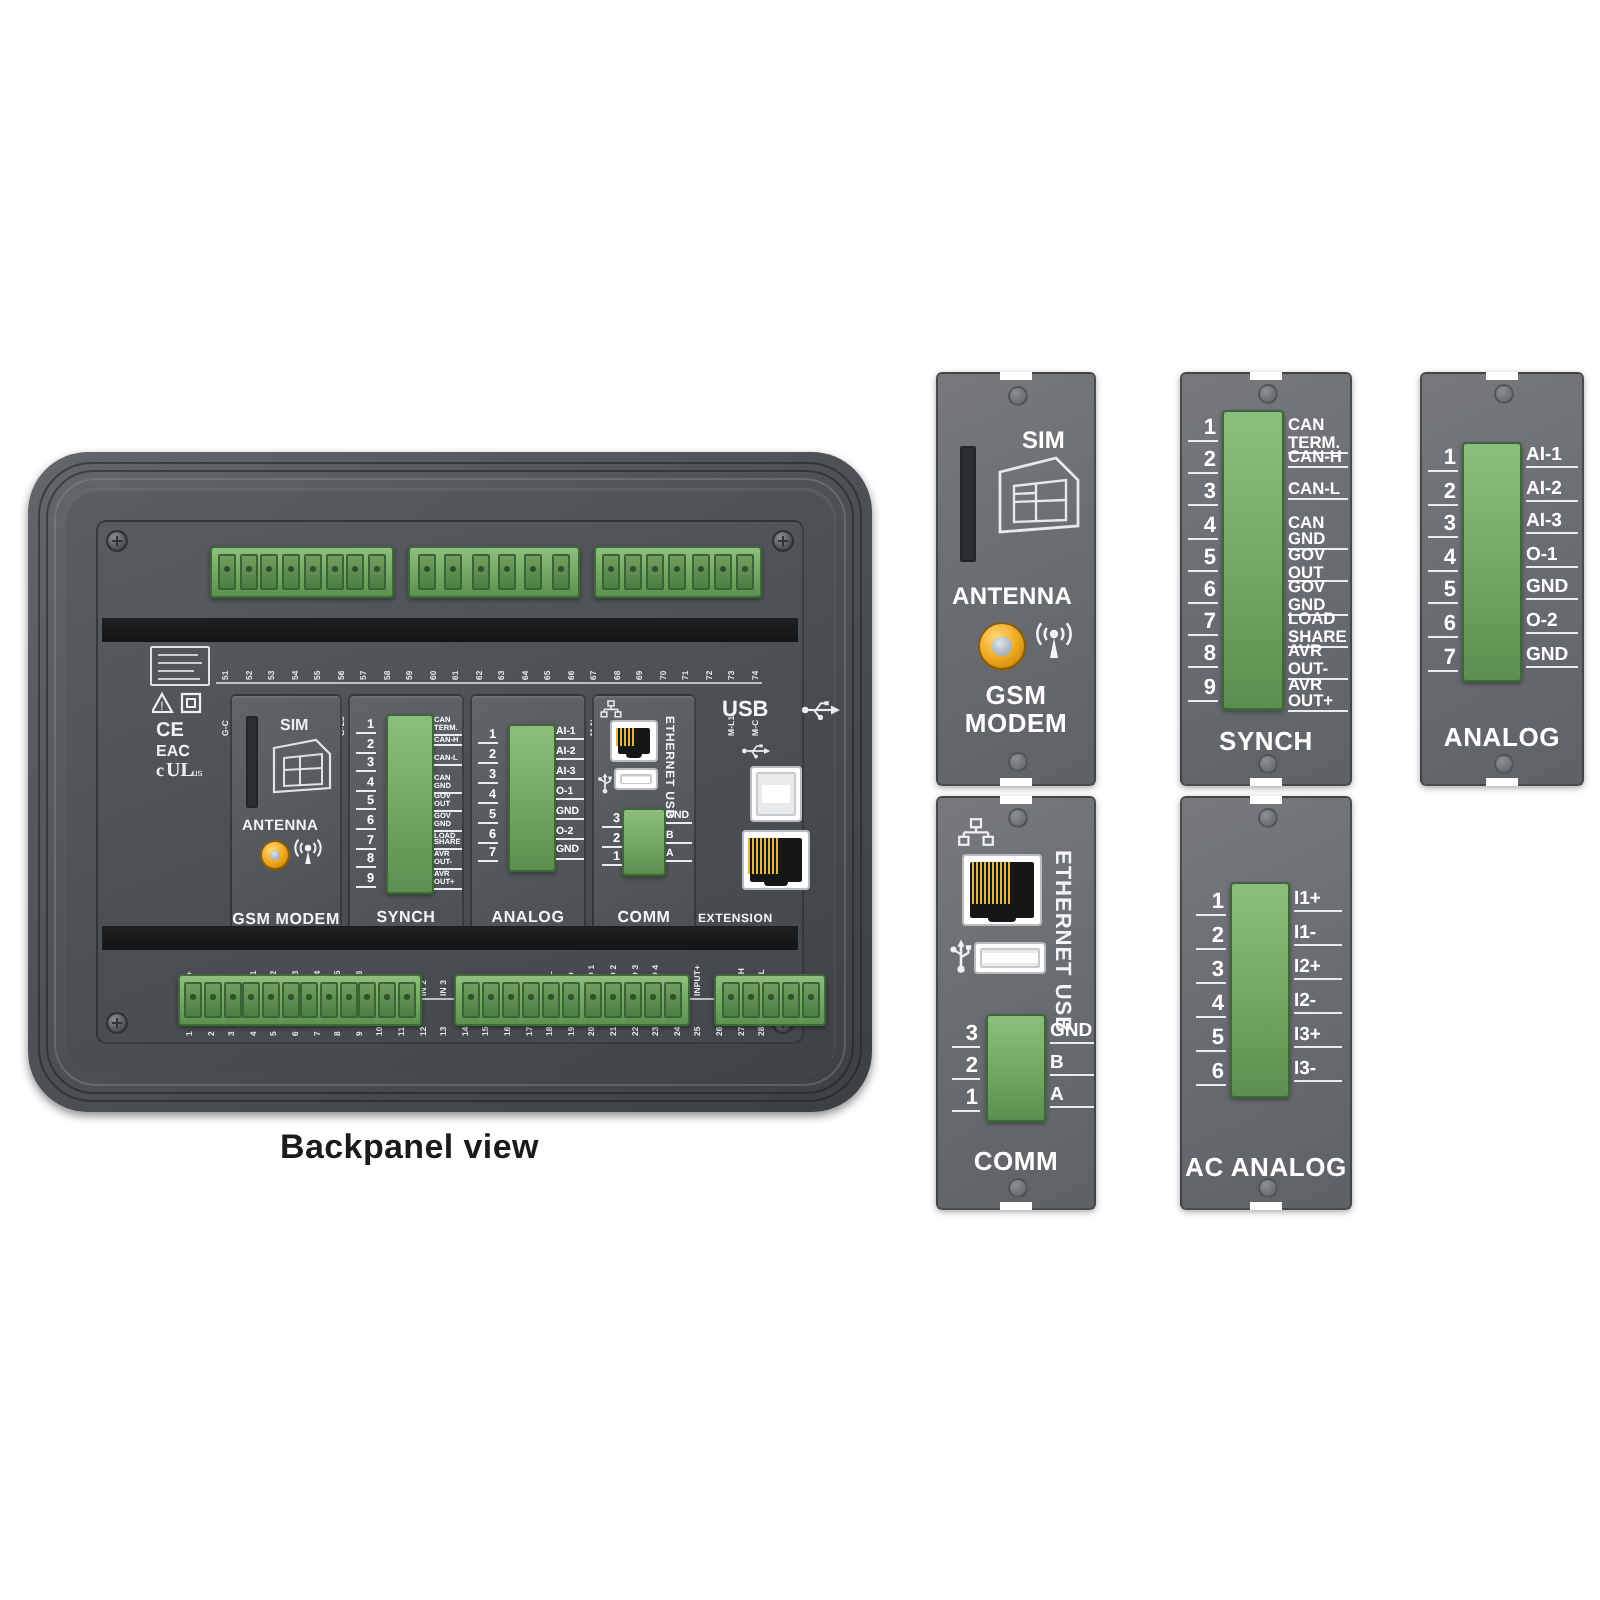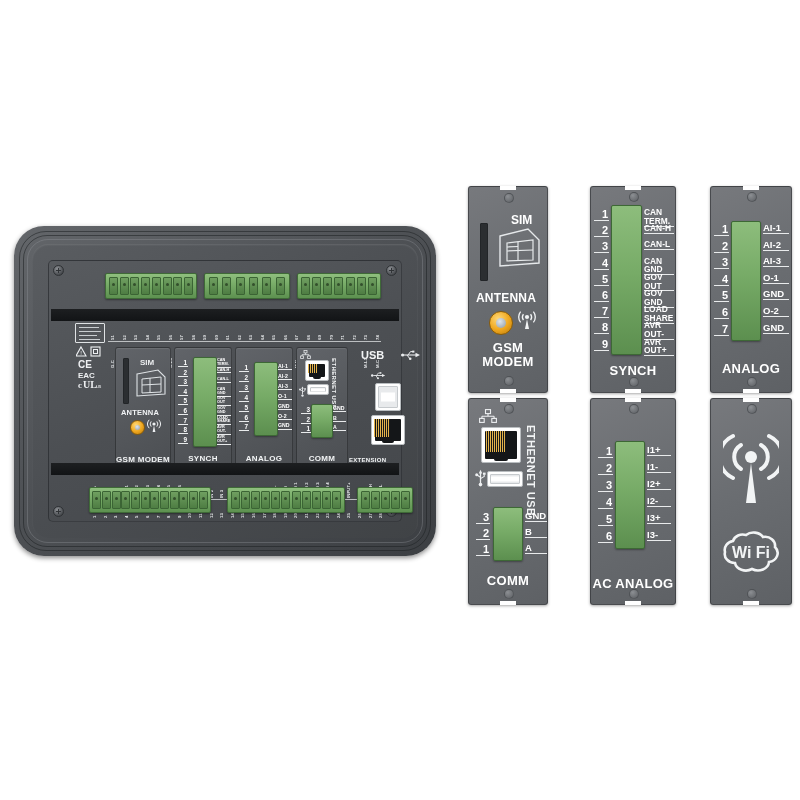--- a/index.html
+++ b/index.html
@@ -618,20 +618,21 @@
           <div class="pin"></div>
           <div class="pin"></div>
           <div class="pin"></div>
           <div class="pin"></div>
         </div>
 
       </div>
     </div>
   </div>
 
+  <div class="caption" style="left:140px;top:564px;">Backpanel view</div>
 
   <div class="mod" style="left:468px;top:186px;width:78px;height:205px;">
     <div class="notch ntop"></div>
     <div class="notch nbot"></div>
     <div class="mod-screw" style="left:35px;top:6px;"></div>
     <div class="mod-screw" style="left:35px;bottom:6px;"></div>
 
     <div class="sim-slot" style="left:11px;top:36px;width:6px;height:56px;"></div>
     <div style="position:absolute;left:42px;top:26px;color:#fff;font-weight:bold;font-size:12px;">SIM</div>
     <svg style="position:absolute;left:27px;top:40px;" width="46" height="42" viewBox="0 0 46 42">
@@ -823,35 +824,15 @@
         <div class="pinnum" style="left: 8px; top: 131px; width: 13px; font-size: 11px;">6</div>
         <div class="pinname" style="left: 56px; top: 131px; width: 24px; font-size: 9.5px;">I3-</div>
         <div class="scr" style="position: absolute; left: 27px; top: 134.06px;"></div>
         <div class="clamp" style="position: absolute; left: 45px; top: 132.7px;"></div>
       </div>
     <div class="mod-title" style="bottom:12px;font-size:13px;line-height:1.15;">
       <div style="white-space:pre-line;">AC ANALOG</div>
     </div>
   </div>
 
-  <div class="mod" style="left:710px;top:398px;width:80px;height:205px;">
-    <div class="notch ntop"></div>
-    <div class="notch nbot"></div>
-    <div class="mod-screw" style="left:36px;top:5px;"></div>
-    <div class="mod-screw" style="left:36px;bottom:5px;"></div>
-    <svg class="wifi-tower" style="left:12px;top:32px;" width="56" height="80" viewBox="0 0 56 80">
-      <circle cx="28" cy="26" r="6" fill="#f2f4f5"></circle>
-      <path d="M28 32 L23 72 L33 72 Z" fill="#f2f4f5"></path>
-      <path d="M18 14 A14 14 0 0 0 18 38" fill="none" stroke="#f2f4f5" stroke-width="4" stroke-linecap="round"></path>
-      <path d="M38 14 A14 14 0 0 1 38 38" fill="none" stroke="#f2f4f5" stroke-width="4" stroke-linecap="round"></path>
-      <path d="M10 5 A23 23 0 0 0 10 47" fill="none" stroke="#f2f4f5" stroke-width="4" stroke-linecap="round"></path>
-      <path d="M46 5 A23 23 0 0 1 46 47" fill="none" stroke="#f2f4f5" stroke-width="4" stroke-linecap="round"></path>
-    </svg>
-    <svg class="wifi-cloud" style="left:8px;top:130px;" width="64" height="46" viewBox="0 0 64 46">
-      <path d="M14 12 A10 9 0 0 1 27 6 A11 9 0 0 1 44 8 A10 9 0 0 1 56 18
-               A10 9 0 0 1 50 33 A11 9 0 0 1 33 40 A11 9 0 0 1 16 34
-               A10 9 0 0 1 6 23 A10 9 0 0 1 14 12 Z" fill="none" stroke="#f2f4f5" stroke-width="2.6"></path>
-      <text x="32" y="29" font-size="16" font-weight="bold" fill="#f2f4f5" text-anchor="middle" font-family="Liberation Sans,sans-serif">Wi Fi</text>
-    </svg>
-  </div>
 
 
 </div>
 
 </body></html>

